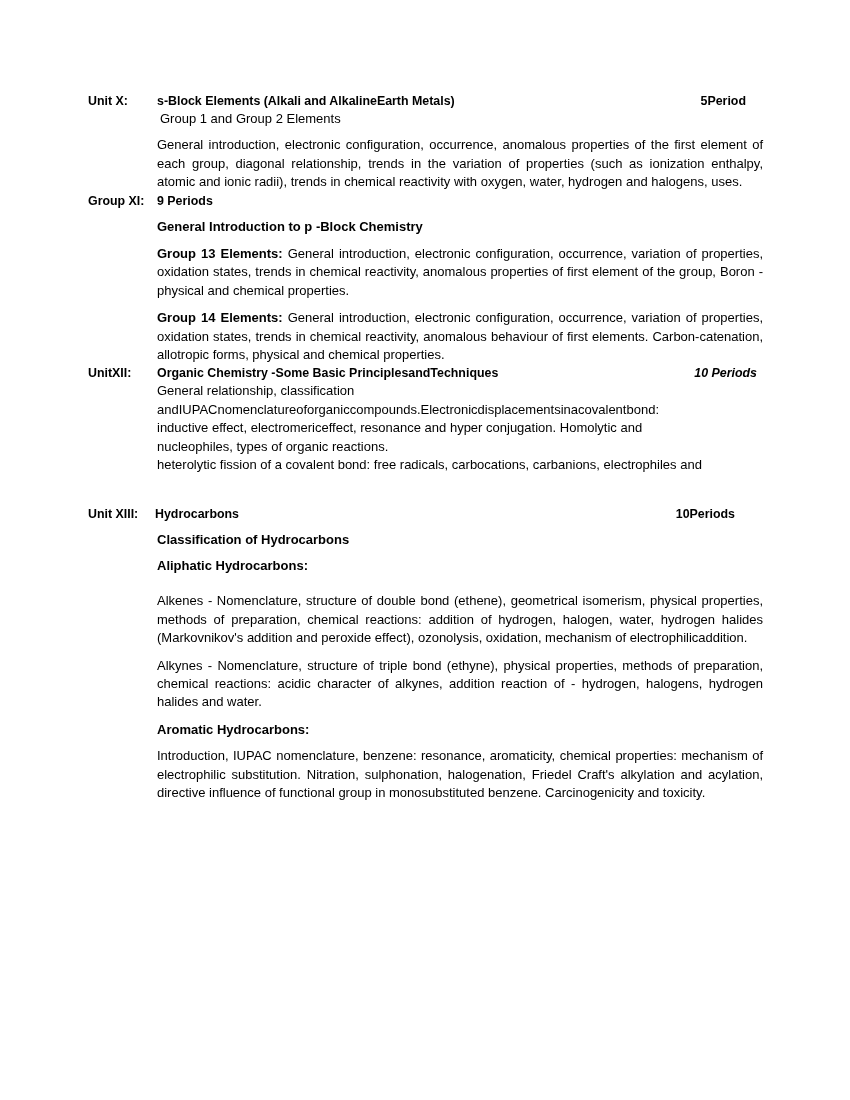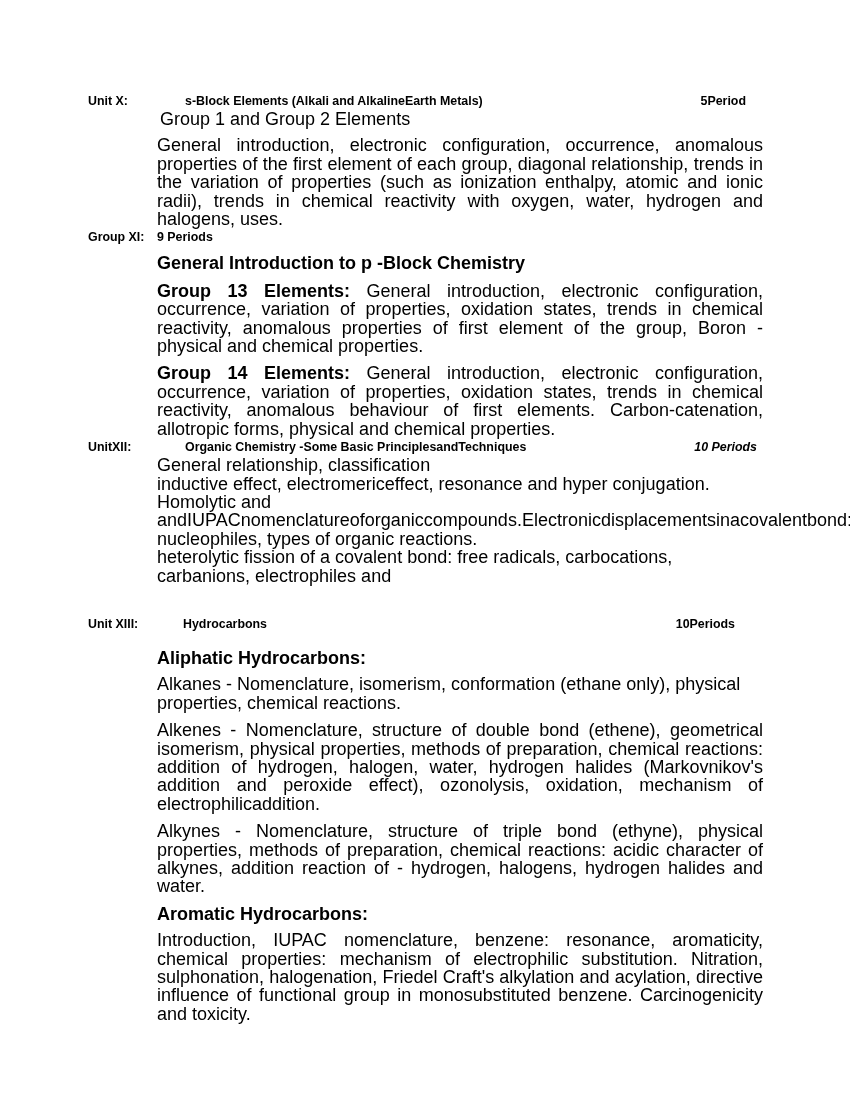--- a/index.html
+++ b/index.html
@@ -39,39 +39,38 @@
   .unit-label {
     flex: 0 0 69px;
     white-space: nowrap;
   }
   .unit-label.wide {
     flex: 0 0 67px;
   }
   .unit-title {
     flex: 1 1 auto;
     white-space: nowrap;
-    margin-left: 28px;
   }
   .unit-periods {
     flex: 0 0 auto;
     white-space: nowrap;
     text-align: left;
   }
   .unit-periods.p5   { padding-right: 17px; }
   .unit-periods.p9   { padding-right: 0px;  }
   .unit-periods.p10  { padding-right: 6px; font-style: italic;  }
   .unit-periods.p10b { padding-right: 28px; }
 
   
   .body-block {
     margin-left: 69px;
     width: 606px;
   }
   .para {
-    font-size: 18px;
+    font-size: 13px;
     line-height: 18.4px;
     margin: 0;
     text-align: justify;
     text-justify: inter-word;
   }
   .para.plain {
     text-align: left;
   }
   .para.bold {
     font-weight: bold;
@@ -114,39 +113,39 @@
       <p class="para"><span class="lead">Group 14 Elements:</span><span> General introduction, electronic configuration, occurrence, variation of properties, oxidation states, trends in chemical reactivity, anomalous behaviour of first elements. Carbon-catenation, allotropic forms, physical and chemical properties.</span></p>
     </div>
 
     <div class="unit-row">
       <span class="unit-label">UnitXII:</span>
       <span class="unit-title">Organic Chemistry -Some Basic PrinciplesandTechniques</span>
       <span class="unit-periods p10">10 Periods</span>
     </div>
     <div class="body-block">
       <p class="para plain">General relationship, classification</p>
+      <p class="para plain">andIUPACnomenclatureoforganiccompounds.Electronicdisplacementsinacovalentbond:</p>
       <p class="para plain">inductive effect, electromericeffect, resonance and hyper conjugation. Homolytic and</p>
-      <p class="para plain">andIUPACnomenclatureoforganiccompounds.Electronicdisplacementsinacovalentbond:</p>
       <p class="para plain">nucleophiles, types of organic reactions.</p>
       <p class="para plain">heterolytic fission of a covalent bond: free radicals, carbocations, carbanions, electrophiles and</p>
     </div>
 
     <div class="gap-lg"></div>
 
     <div class="unit-row">
       <span class="unit-label wide">Unit XIII:</span>
       <span class="unit-title">Hydrocarbons</span>
       <span class="unit-periods p10b">10Periods</span>
     </div>
     <div class="body-block">
       <div class="gap-sm"></div>
+      <p class="para plain bold">Classification of Hydrocarbons</p>
       <div class="gap-sm"></div>
       <p class="para plain bold"> Aliphatic Hydrocarbons:</p>
       <div class="gap-sm"></div>
-      <p class="para plain">Alkanes - Nomenclature, isomerism, conformation (ethane only), physical properties, chemical reactions.</p>
       <div class="gap-md"></div>
       <p class="para">Alkenes - Nomenclature, structure of double bond (ethene), geometrical isomerism, physical properties, methods of preparation, chemical reactions: addition of hydrogen, halogen, water, hydrogen halides (Markovnikov's addition and peroxide effect), ozonolysis, oxidation, mechanism of electrophilicaddition.</p>
       <div class="gap-md"></div>
       <p class="para">Alkynes - Nomenclature, structure of triple bond (ethyne), physical properties, methods of preparation, chemical reactions: acidic character of alkynes, addition reaction of - hydrogen, halogens, hydrogen halides and water.</p>
       <div class="gap-md"></div>
       <p class="para plain bold">Aromatic Hydrocarbons:</p>
       <div class="gap-sm"></div>
       <p class="para">Introduction, IUPAC nomenclature, benzene: resonance, aromaticity, chemical properties: mechanism of electrophilic substitution. Nitration, sulphonation, halogenation, Friedel Craft's alkylation and acylation, directive influence of functional group in monosubstituted benzene. Carcinogenicity and toxicity.</p>
     </div>
 

